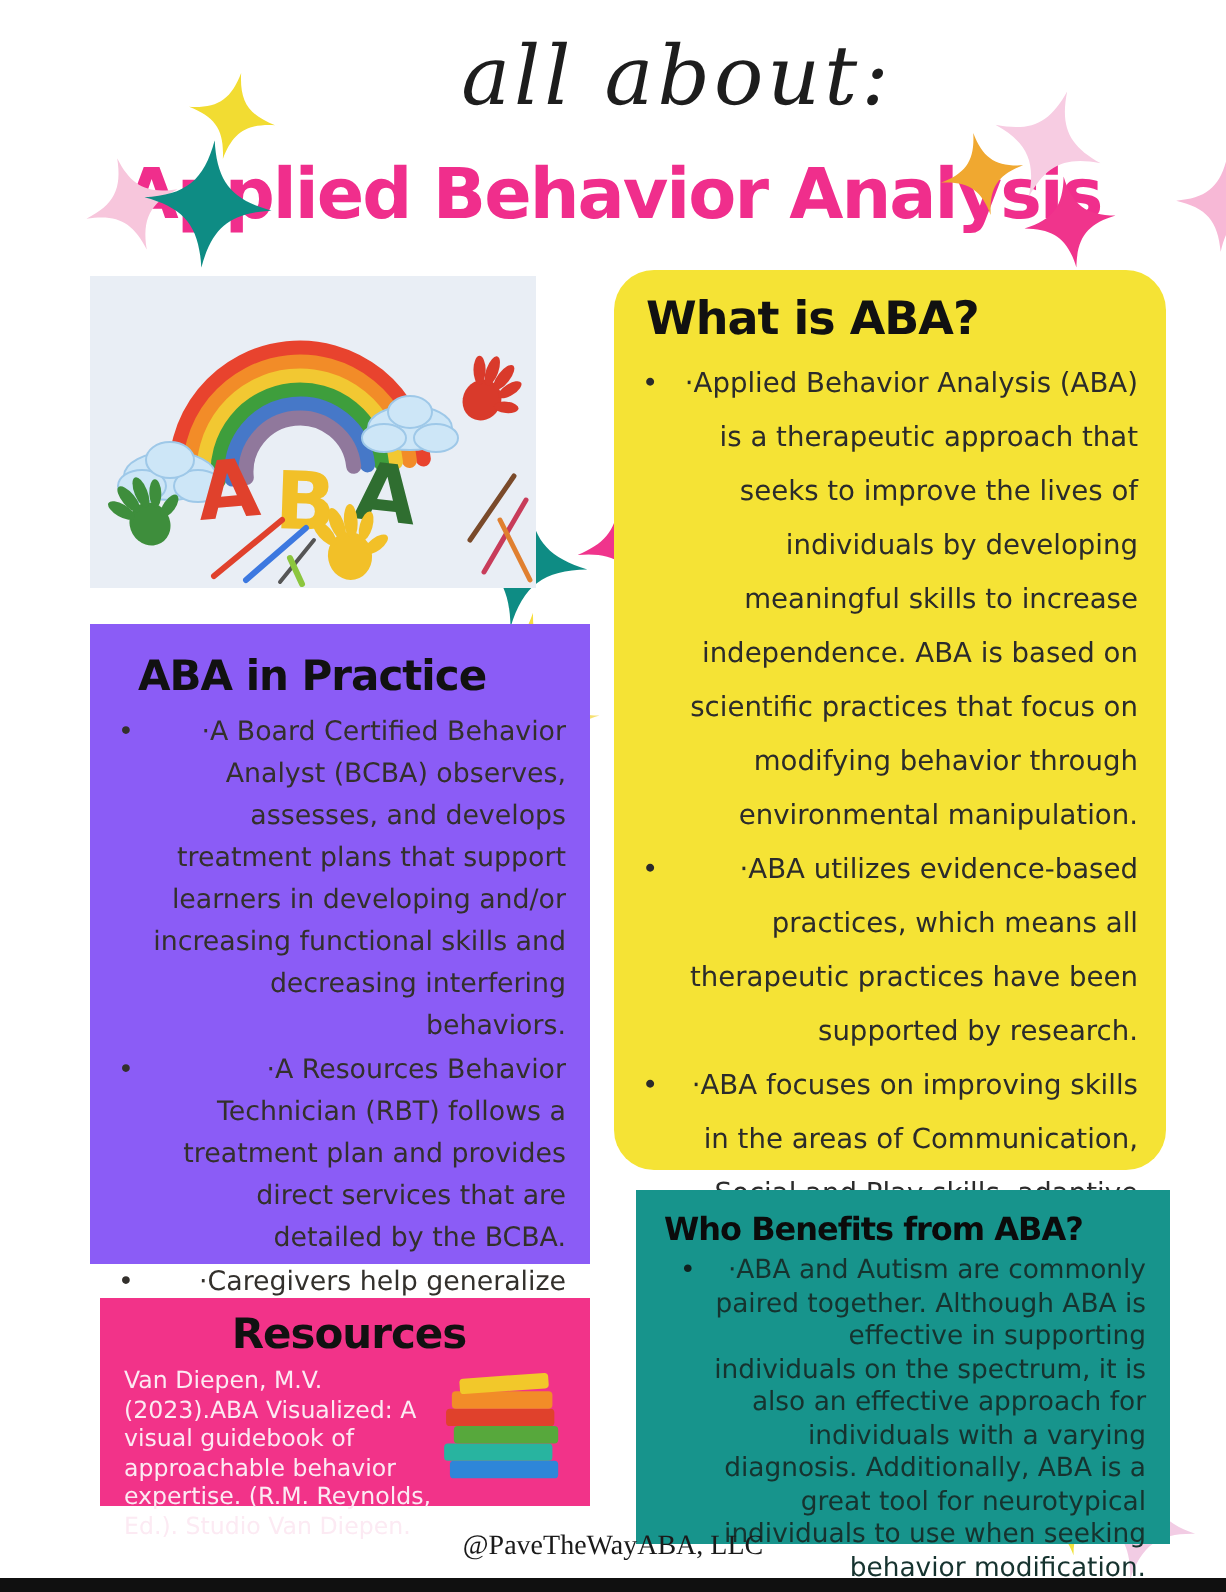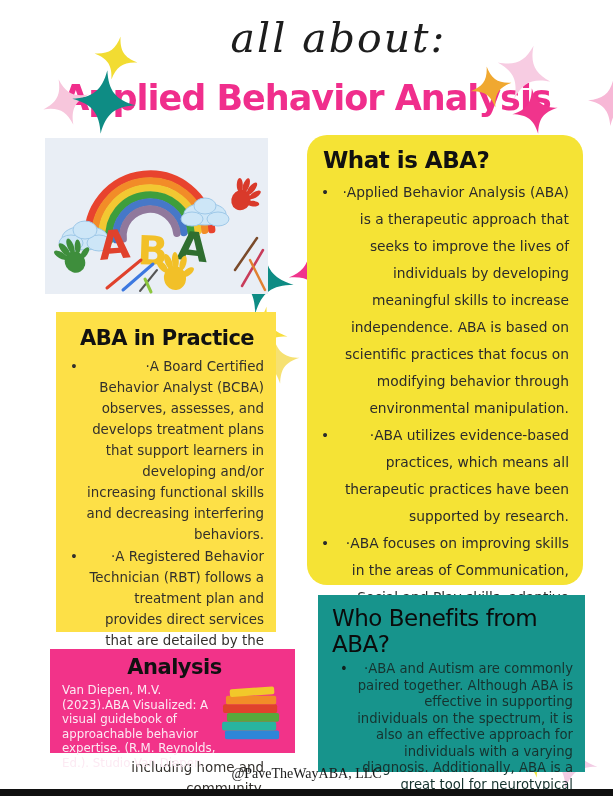--- a/index.html
+++ b/index.html
@@ -18,30 +18,30 @@
   .star svg{display:block;width:100%;height:100%;}
 
   
   .image-card{position:absolute;left:45px;top:138px;width:223px;height:156px;}
   .image-card svg{display:block;}
 
   
   .box{position:absolute;box-sizing:border-box;}
   .yellow-box{left:307px;top:135px;width:276px;height:450px;background:#F5E335;
         padding:12px 14px 10px 14px;border-radius:20px;}
-  .orange-box{left:56px;top:312px;width:220px;height:320px;background:#fde047;
+  .orange-box{left:45px;top:312px;width:250px;height:320px;background:#8b5cf6;
         padding:10px 12px 8px 14px;}
   .teal-box{left:318px;top:595px;width:267px;height:177px;background:#17948C;
         padding:8px 12px 8px 12px;}
   .pink-box{left:50px;top:649px;width:245px;height:104px;background:#F23389;
         padding:6px 8px 6px 12px;}
 
   .h-yellow{font-size:23px;font-weight:800;color:#111;letter-spacing:-0.5px;margin:0 0 6px 2px;}
   .h-orange{font-size:21px;font-weight:800;color:#111;letter-spacing:-0.5px;margin:4px 0 6px 10px;}
-  .h-teal{font-size:23px;font-weight:400;color:#0b0b0b;letter-spacing:-0.5px;margin:2px 0 4px 2px;}
+  .h-teal{font-size:16px;font-weight:700;color:#0b0b0b;letter-spacing:-0.5px;margin:2px 0 4px 2px;}
   .h-pink{font-size:21px;font-weight:800;color:#111;letter-spacing:-0.5px;margin:0;text-align:center;}
 
   .bitem{display:flex;}
   .bdot{width:15px;flex:0 0 15px;}
   .btext{flex:1;text-align:right;}
 
   .yellow-box .bitem{font-size:13.8px;line-height:27px;color:#2b2b2b;}
   .orange-box .bitem{font-size:13.4px;line-height:21px;color:#33302c;margin-bottom:1px;}
   .teal-box .bitem{font-size:13.2px;line-height:16.5px;color:#16332f;margin-left:10px;}
   .teal-box .bdot{color:#10221f;}
@@ -213,38 +213,38 @@
   </div>
 
   <div class="box orange-box">
     <div class="h-orange">ABA in Practice</div>
     <div class="bitem">
       <span class="bdot">•</span>
       <span class="btext">·A Board Certified Behavior Analyst (BCBA) observes, assesses, and develops treatment plans that support learners in developing and/or increasing functional skills and decreasing interfering behaviors.</span>
     </div>
     <div class="bitem">
       <span class="bdot">•</span>
-      <span class="btext">·A Registered Behavior Technician (RBT) follows a treatment plan and provides direct services that are detailed by the BCBA.</span>
+      <span class="btext">·A Resources Behavior Technician (RBT) follows a treatment plan and provides direct services that are detailed by the BCBA.</span>
     </div>
     <div class="bitem">
       <span class="bdot">•</span>
       <span class="btext">·Caregivers help generalize skills that are developed in sessions across all environments, including home and community.</span>
     </div>
   </div>
 
   <div class="box teal-box">
     <div class="h-teal">Who Benefits from ABA?</div>
     <div class="bitem">
       <span class="bdot">•</span>
       <span class="btext">·ABA and Autism are commonly paired together. Although ABA is effective in supporting individuals on the spectrum, it is also an effective approach for individuals with a varying diagnosis. Additionally, ABA is a great tool for neurotypical individuals to use when seeking behavior modification.</span>
     </div>
   </div>
 
   <div class="box pink-box">
-    <div class="h-pink">Analysis</div>
+    <div class="h-pink">Resources</div>
     <div class="pink-row">
       <div class="citation">Van Diepen, M.V. (2023).ABA Visualized: A visual guidebook of approachable behavior expertise. (R.M. Reynolds, Ed.). Studio Van Diepen.</div>
       <div class="books">
         <svg viewBox="0 0 70 60" width="68" height="58">
           <rect x="6" y="47" width="56" height="9" rx="2" fill="#2E86D8"></rect>
           <rect x="3" y="38" width="56" height="9" rx="2" fill="#28B4A0"></rect>
           <rect x="8" y="29" width="54" height="9" rx="2" fill="#57A83C"></rect>
           <rect x="4" y="20" width="56" height="9" rx="2" fill="#E0412C"></rect>
           <rect x="7" y="11" width="52" height="9" rx="2" fill="#F28C28"></rect>
           <rect x="11" y="3" width="46" height="8" rx="2" fill="#F2C82A" transform="rotate(-4 34 7)"></rect>

